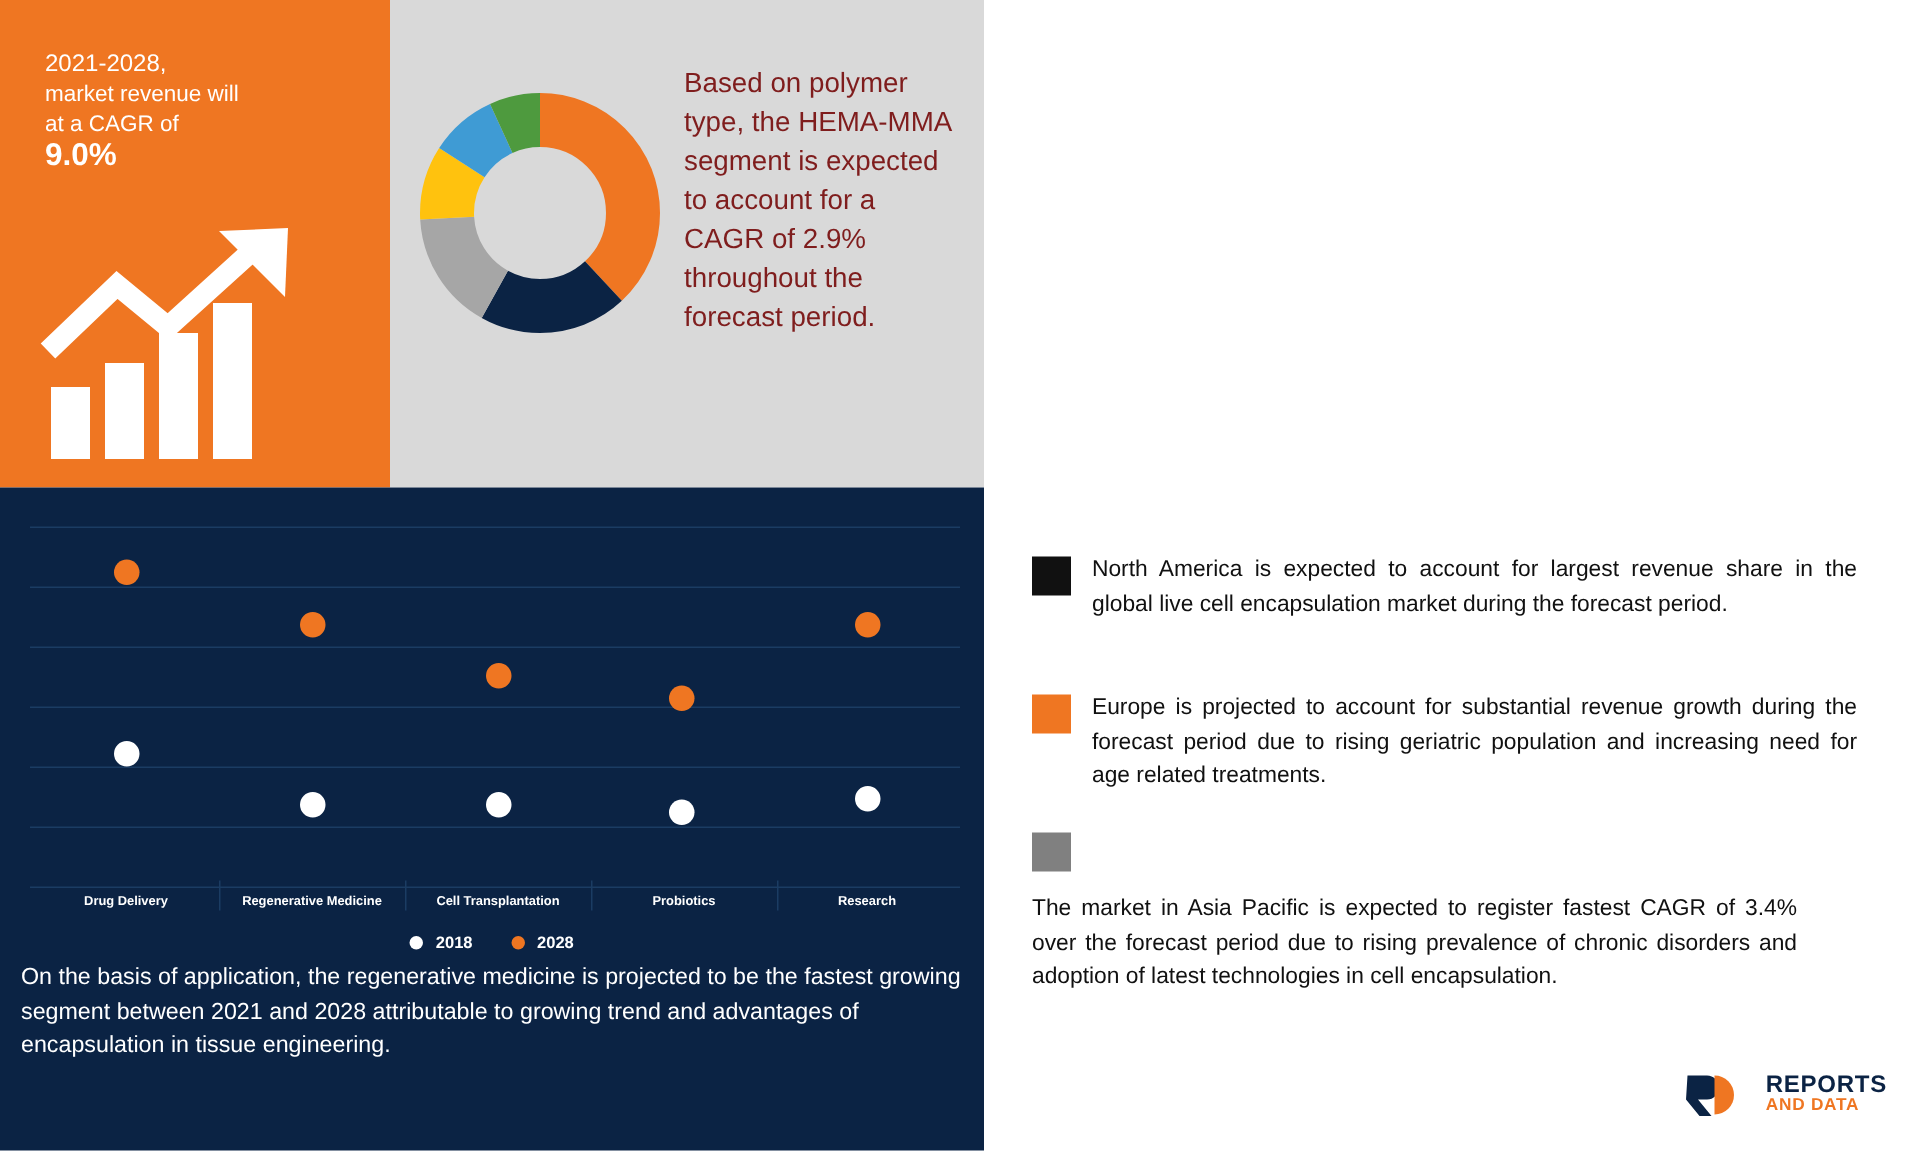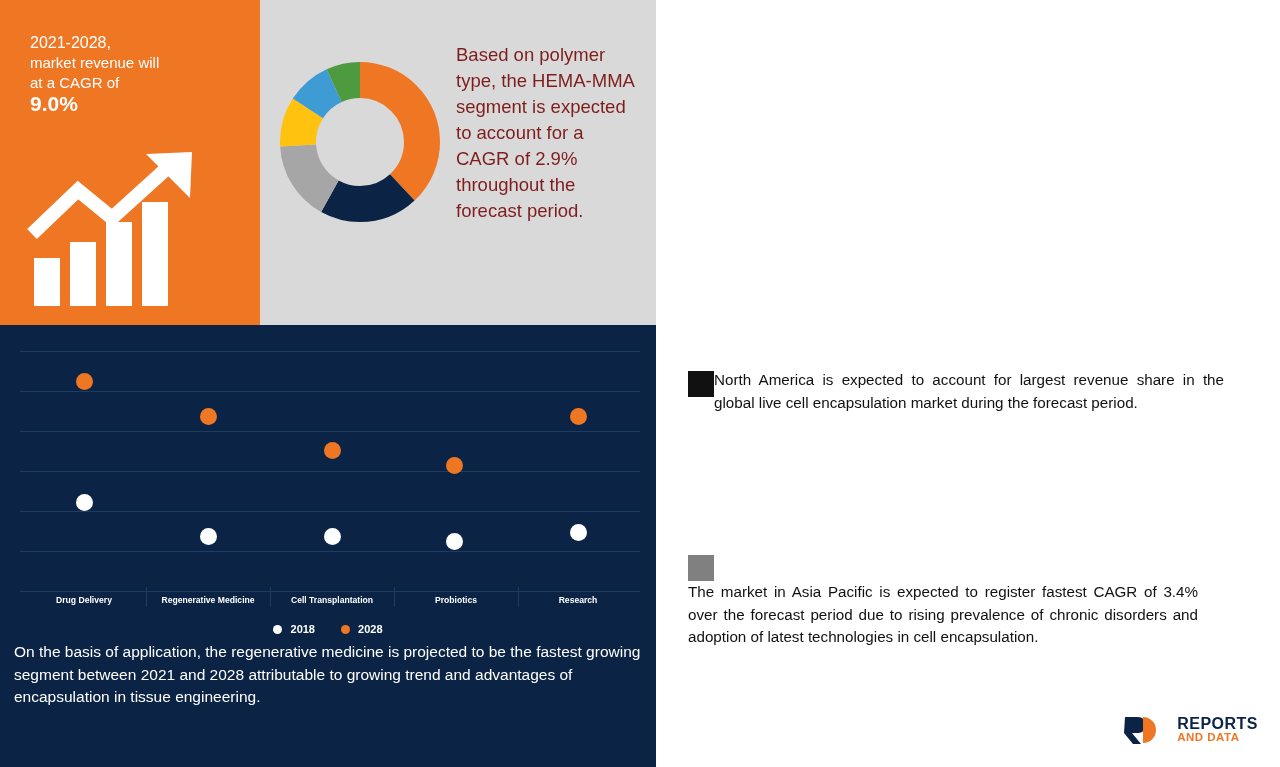--- a/index.html
+++ b/index.html
@@ -59,21 +59,21 @@
   .dot-legend i{ display:inline-block; width:9px; height:9px; border-radius:50%; margin-right:5px; vertical-align:-1px; }
   .dot-caption{
     position:absolute; left:14px; top:316px; width:628px;
     font-size:15.5px; line-height:22.5px; color:#ffffff;
   }
 
   
   .panel-notes{
     position:absolute; left:656px; top:325px; width:624px; height:442px; background:#ffffff;
   }
-  .note{ position:absolute; display:flex; gap:0; }
+  .note{ position:absolute; display:flex; gap:14px; }
   .note .sw{ width:26px; height:26px; flex:0 0 26px; margin-top:2px; }
   .note p{
     font-size:15.2px; line-height:22.5px; color:#111; text-align:justify;
     width:510px;
   }
   .logo{ position:absolute; right:22px; bottom:22px; display:flex; align-items:center; gap:20px; }
   .logo .mark{ position:relative; width:34px; height:30px; }
   .logo-text{ line-height:1; }
   .logo-text .l1{ font-size:16px; font-weight:bold; color:#0b2344; letter-spacing:.5px; }
   .logo-text .l2{ font-size:11.5px; font-weight:bold; color:#ef7622; letter-spacing:.5px; }
@@ -172,20 +172,24 @@
     </div>
 
     <div class="dot-caption">On the basis of application, the regenerative medicine is projected to be the fastest growing segment between 2021 and 2028 attributable to growing trend and advantages of encapsulation in tissue engineering.</div>
   </div>
 
   <div class="panel-notes">
     <div class="note" style="left:32px; top:44px;">
       <div class="sw" style="background:#111111;"></div>
       <p>North America is expected to account for largest revenue share in the global live cell encapsulation market during the forecast period.</p>
     </div>
+    <div class="note" style="left:32px; top:136px;">
+      <div class="sw" style="background:#ef7622;"></div>
+      <p>Europe is projected to account for substantial revenue growth during the forecast period due to rising geriatric population and increasing need for age related treatments.</p>
+    </div>
     <div class="note" style="left:32px; top:228px;flex-direction:column;">
       <div class="sw" style="background:#808080;"></div>
       <p>The market in Asia Pacific is expected to register fastest CAGR of 3.4% over the forecast period due to rising prevalence of chronic disorders and adoption of latest technologies in cell encapsulation.</p>
     </div>
 
     <div class="logo">
       <svg class="mark" viewBox="0 0 34 30">
         <path d="M2 2 h13 a8 8 0 0 1 0 16 h-6 l9 11 h-8 l-9 -11 z" fill="#0b2344"></path>
         <path d="M20 2 a13 13 0 0 1 0 26 z" fill="#ef7622"></path>
       </svg>

